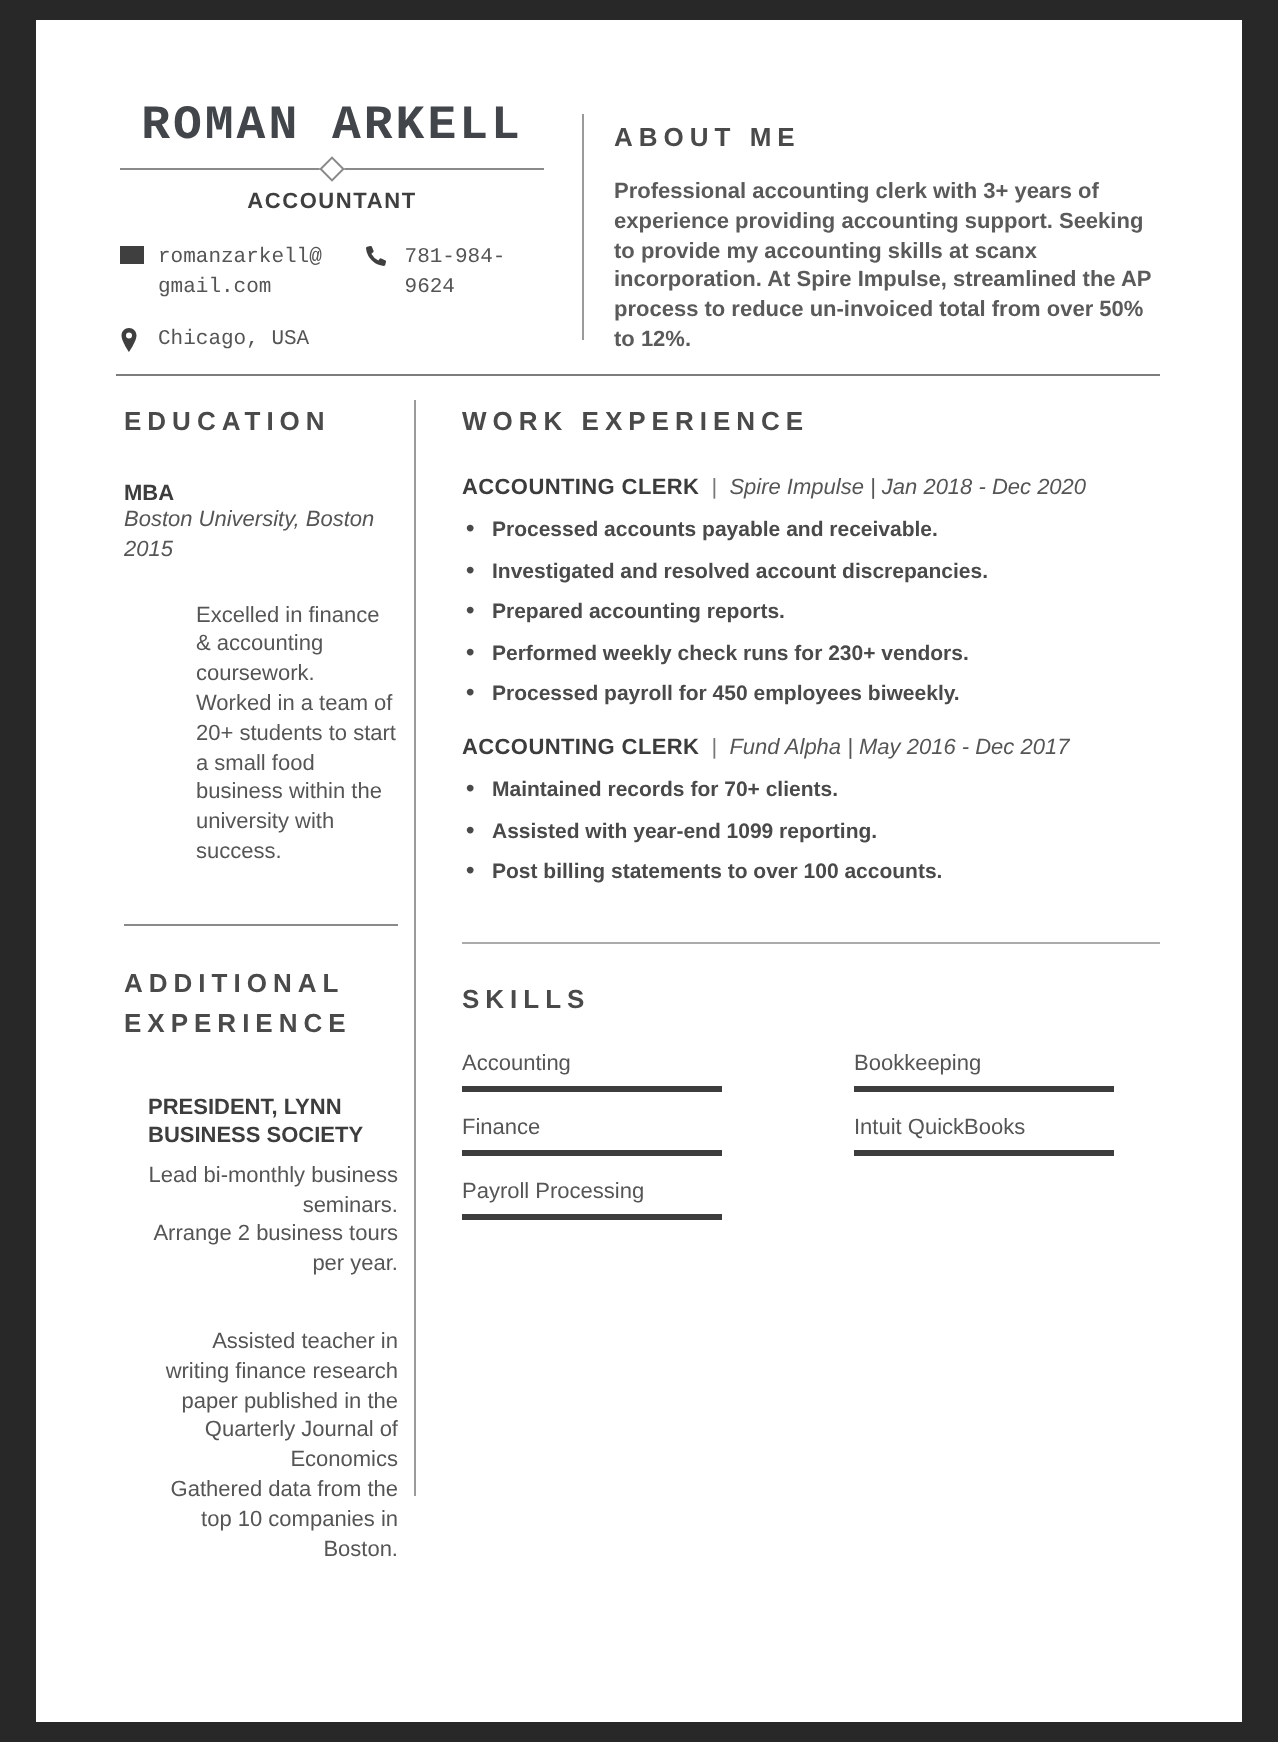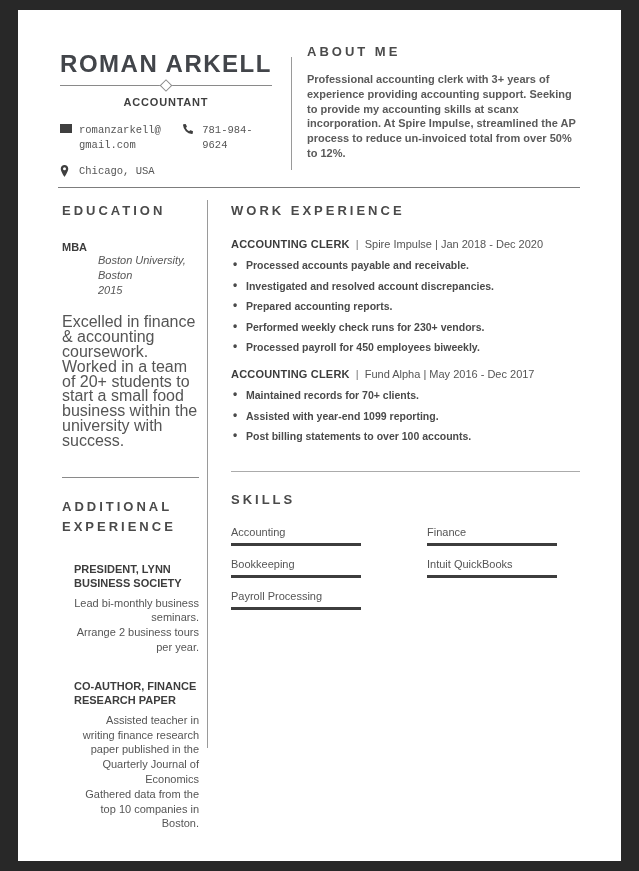--- a/index.html
+++ b/index.html
@@ -12,21 +12,21 @@
   }
   .page {
     position:absolute; left:18px; top:10px;
     width:603px; height:851px;
     background:#ffffff;
   }
   
   .header-left { position:absolute; left:42px; top:40px; width:212px; text-align:center; }
   .name {
     font-size:24px; font-weight:600; letter-spacing:1.5px;
-    color:#42454a; white-space:nowrap;
+    color:#42454a; white-space:nowrap;font-family:Liberation Mono, monospace;
   }
   .name-rule { position:relative; margin-top:7px; height:1px; background:#8a8a8a; }
   .diamond {
     position:absolute; left:50%; top:-4px;
     width:7px; height:7px; background:#fff;
     border:1px solid #8a8a8a;
     transform:translateX(-50%) rotate(45deg);
   }
   .person-title {
     margin-top:10px; font-size:11px; font-weight:700;
@@ -34,49 +34,49 @@
   }
   .contacts { margin-top:15px; text-align:left; font-size:10.5px; color:#555; }
   .contact-row { display:flex; align-items:flex-start; margin-bottom:6px; }
   .contact-icon { flex:0 0 12px; margin-right:7px; margin-top:1px; }
   .contact-icon svg { display:block; fill:#3f3f3f; }
   .email-text { width:92px; word-break:break-all; line-height:14.5px; }
   .phone-item { margin-left:18px; }
   .contact-text { line-height:14.5px;font-family:Liberation Mono, monospace; }
 
   .about-divider { position:absolute; left:273px; top:47px; width:1px; height:113px; background:#9a9a9a; }
-  .about { position:absolute; left:289px; top:34px; width:278px; }
+  .about { position:absolute; left:289px; top:51px; width:278px; }
   .section-heading {
     font-size:13px; font-weight:600; letter-spacing:3px; color:#4a4a4a;
   }
   .about-text { margin-top:13px; font-size:11px; line-height:14.8px; color:#5a5a5a;font-weight:bold; }
 
   .header-rule { position:absolute; left:40px; top:177px; width:522px; height:1px; background:#7d7d7d; }
   .col-divider { position:absolute; left:189px; top:190px; width:1px; height:548px; background:#9a9a9a; }
 
   
   .left-col { position:absolute; left:44px; top:193px; width:137px; }
   .edu-degree { margin-top:23px; font-size:11px; font-weight:700; color:#3d3d3d; }
-  .edu-school, .edu-year { font-style:italic; font-size:11px; color:#555; line-height:14.8px;margin-left:36px; }
-  .edu-desc { margin-top:18px; font-size:16px; line-height:14.8px; color:#555; }
+  .edu-school, .edu-year { font-style:italic; font-size:11px; color:#555; line-height:14.8px; }
+  .edu-desc { margin-top:18px; font-size:11px; line-height:14.8px; color:#555;margin-left:36px; }
   .short-rule { margin-top:28px; width:137px; height:1px; background:#8a8a8a; }
   .additional-heading { margin-top:19px; line-height:1.58; }
   .activity { margin-top:24px;margin-left:12px; }
   .activity-title { font-size:11px; font-weight:700; color:#3d3d3d; line-height:14.5px; }
   .activity-line { margin-top:0; font-size:11px; color:#555; line-height:14.8px;text-align:right; }
   .activity-lines { margin-top:5px; }
 
   
   .right-col { position:absolute; left:213px; top:193px; width:349px; }
   .job { margin-top:19px; }
   .job2 { margin-top:13px; }
   .job-head { font-size:11px; line-height:14px; }
   .job-title { font-weight:700; color:#3c3c3c; letter-spacing:0.2px; }
   .job-sep { color:#777; margin:0 3px; }
-  .job-meta { color:#555;text-align:center; }
+  .job-meta { font-style:italic; color:#555;text-align:center; }
   ul.bullets { margin:8px 0 0 2px; padding:0; list-style:none; }
   ul.bullets li {
     font-size:10.5px; font-weight:600; color:#4a4a4a;
     margin-bottom:7.5px; padding-left:13px; position:relative;
     line-height:13px;
   }
   ul.bullets li::before { content:"\2022"; position:absolute; left:0; top:-1px; font-size:12px; }
   .right-rule { margin-top:28px; width:349px; height:1px; background:#ababab; }
   .skills-heading { margin-top:20px; }
   .skills-grid {
@@ -151,21 +151,20 @@
 
     <div class="activity">
       <div class="activity-title">PRESIDENT, LYNN BUSINESS SOCIETY</div>
       <div class="activity-lines">
         <div class="activity-line">Lead bi-monthly business seminars.</div>
         <div class="activity-line">Arrange 2 business tours per year.</div>
       </div>
     </div>
 
     <div class="activity">
-      <div class="activity-title">CO-AUTHOR, FINANCE RESEARCH PAPER</div>
       <div class="activity-lines">
         <div class="activity-line">Assisted teacher in writing finance research paper published in the Quarterly Journal of Economics</div>
         <div class="activity-line">Gathered data from the top 10 companies in Boston.</div>
       </div>
     </div>
   </div>
 
   <div class="right-col">
     <div class="section-heading">WORK EXPERIENCE</div>
 
@@ -200,28 +199,28 @@
     <div class="right-rule"></div>
 
     <div class="section-heading skills-heading">SKILLS</div>
 
     <div class="skills-grid">
       <div class="skill">
         <div class="skill-label">Accounting</div>
         <div class="skill-bar"></div>
       </div>
       <div class="skill">
+        <div class="skill-label">Bookkeeping</div>
+        <div class="skill-bar"></div>
+      </div>
+      <div class="skill">
         <div class="skill-label">Finance</div>
         <div class="skill-bar"></div>
       </div>
       <div class="skill">
-        <div class="skill-label">Bookkeeping</div>
-        <div class="skill-bar"></div>
-      </div>
-      <div class="skill">
         <div class="skill-label">Intuit QuickBooks</div>
         <div class="skill-bar"></div>
       </div>
       <div class="skill">
         <div class="skill-label">Payroll Processing</div>
         <div class="skill-bar"></div>
       </div>
     </div>
   </div>
 

